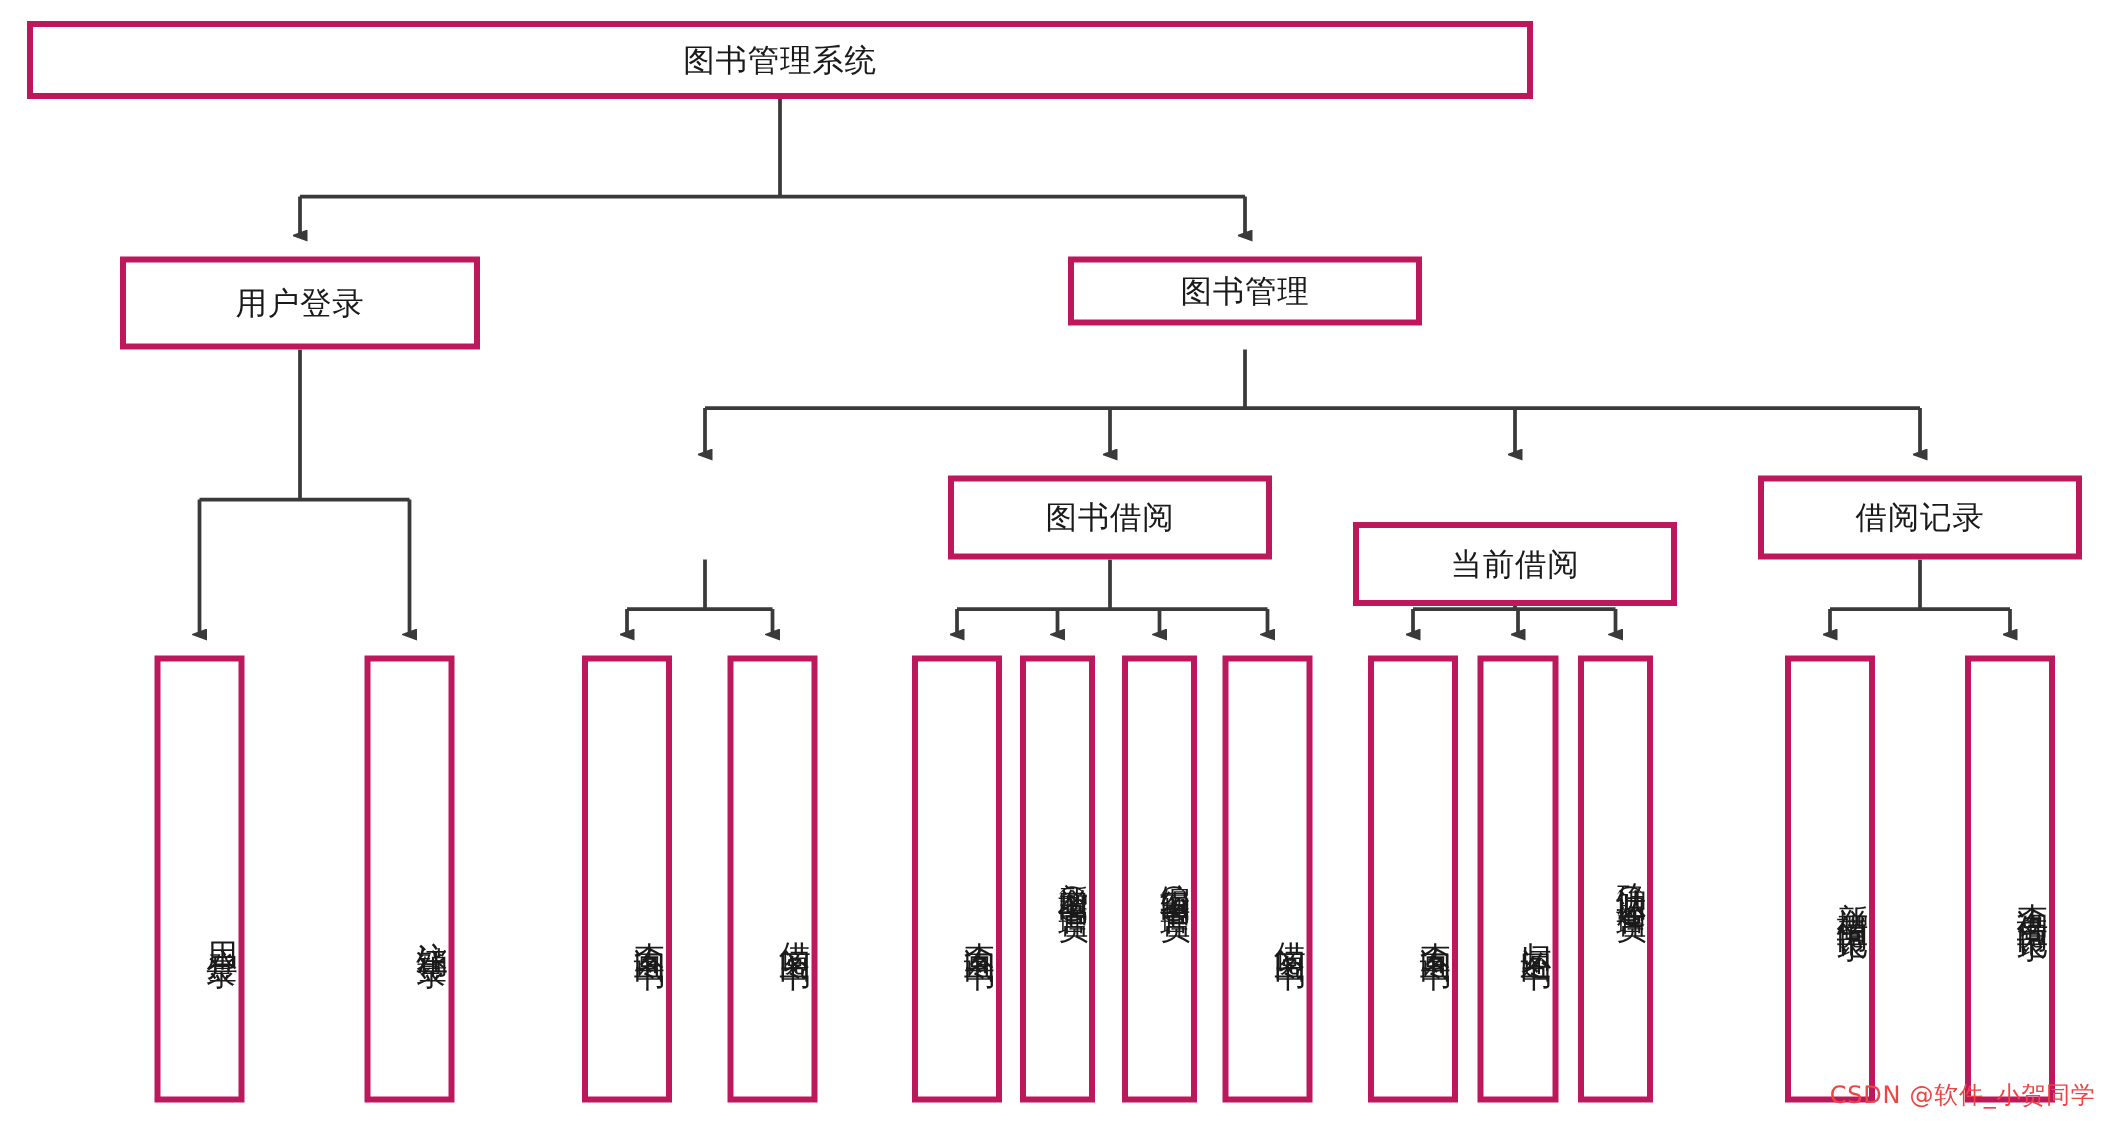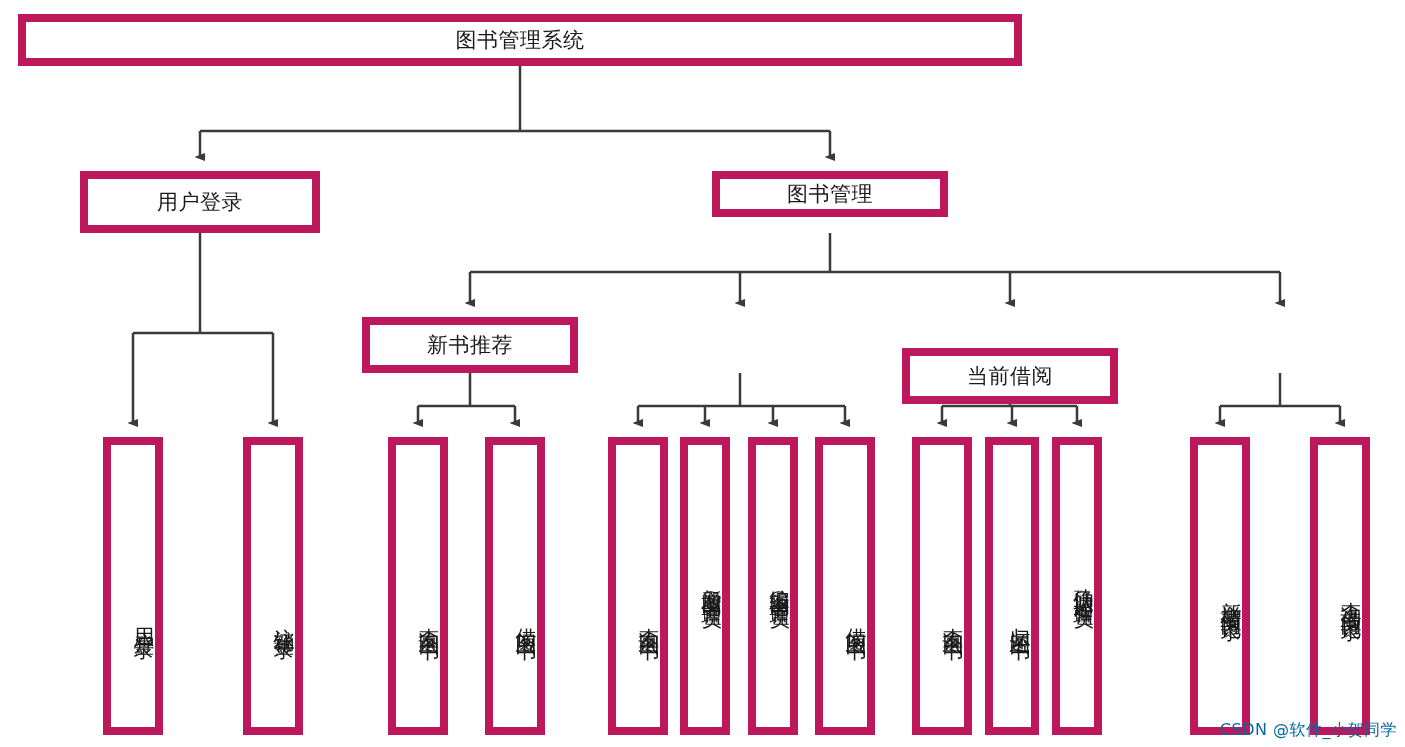--- a/index.html
+++ b/index.html
@@ -24,21 +24,21 @@
     left: 0;
     top: 0;
     width: 1405px;
     height: 747px;
     pointer-events: none;
   }
   .node {
     position: absolute;
     box-sizing: border-box;
     background: #ffffff;
-    border: 8px solid #be185d;
+    border: 4px solid #be185d;
     display: flex;
     align-items: center;
     justify-content: center;
     text-align: left;
     line-height: 1.15;
   }
   .node.horizontal {
     font-size: 21px;
     letter-spacing: 0.5px;
   }
@@ -56,21 +56,21 @@
     white-space: pre-wrap;
   }
   .node.vertical .node-label {
     line-height: 1.05;
   }
   #watermark {
     position: absolute;
     right: 8px;
     bottom: 6px;
     font-size: 16px;
-    color: #0369a1;
+    color: #ef4444;
     letter-spacing: 0.5px;
     white-space: nowrap;
     user-select: none;
   }
 </style>
 </head>
 <body>
 
 <div id="canvas">
 
@@ -129,25 +129,28 @@
     <span class="node-label">图书管理系统</span>
   </div>
 
   <div class="node horizontal" style="left:80px;top:171px;width:240px;height:62px;">
     <span class="node-label">用户登录</span>
   </div>
   <div class="node horizontal" style="left:712px;top:171px;width:236px;height:46px;">
     <span class="node-label">图书管理</span>
   </div>
 
-  <div class="node horizontal" style="left:362px;top:317px;width:216px;height:56px;">
-    <span class="node-label">新书推荐</span>
+  <div class="node horizontal" style="left:632px;top:317px;width:216px;height:56px;">
+    <span class="node-label">图书借阅</span>
   </div>
   <div class="node horizontal" style="left:902px;top:317px;width:216px;height:56px;margin-top:31px;">
     <span class="node-label">当前借阅</span>
+  </div>
+  <div class="node horizontal" style="left:1172px;top:317px;width:216px;height:56px;">
+    <span class="node-label">借阅记录</span>
   </div>
 
   <div class="node vertical" style="left:103px;top:437px;width:60px;height:298px;padding-top:72px;">
     <span class="node-label">用户登录</span>
   </div>
   <div class="node vertical" style="left:243px;top:437px;width:60px;height:298px;padding-top:72px;">
     <span class="node-label">注销登录</span>
   </div>
 
   <div class="node vertical" style="left:388px;top:437px;width:60px;height:298px;padding-top:72px;">

